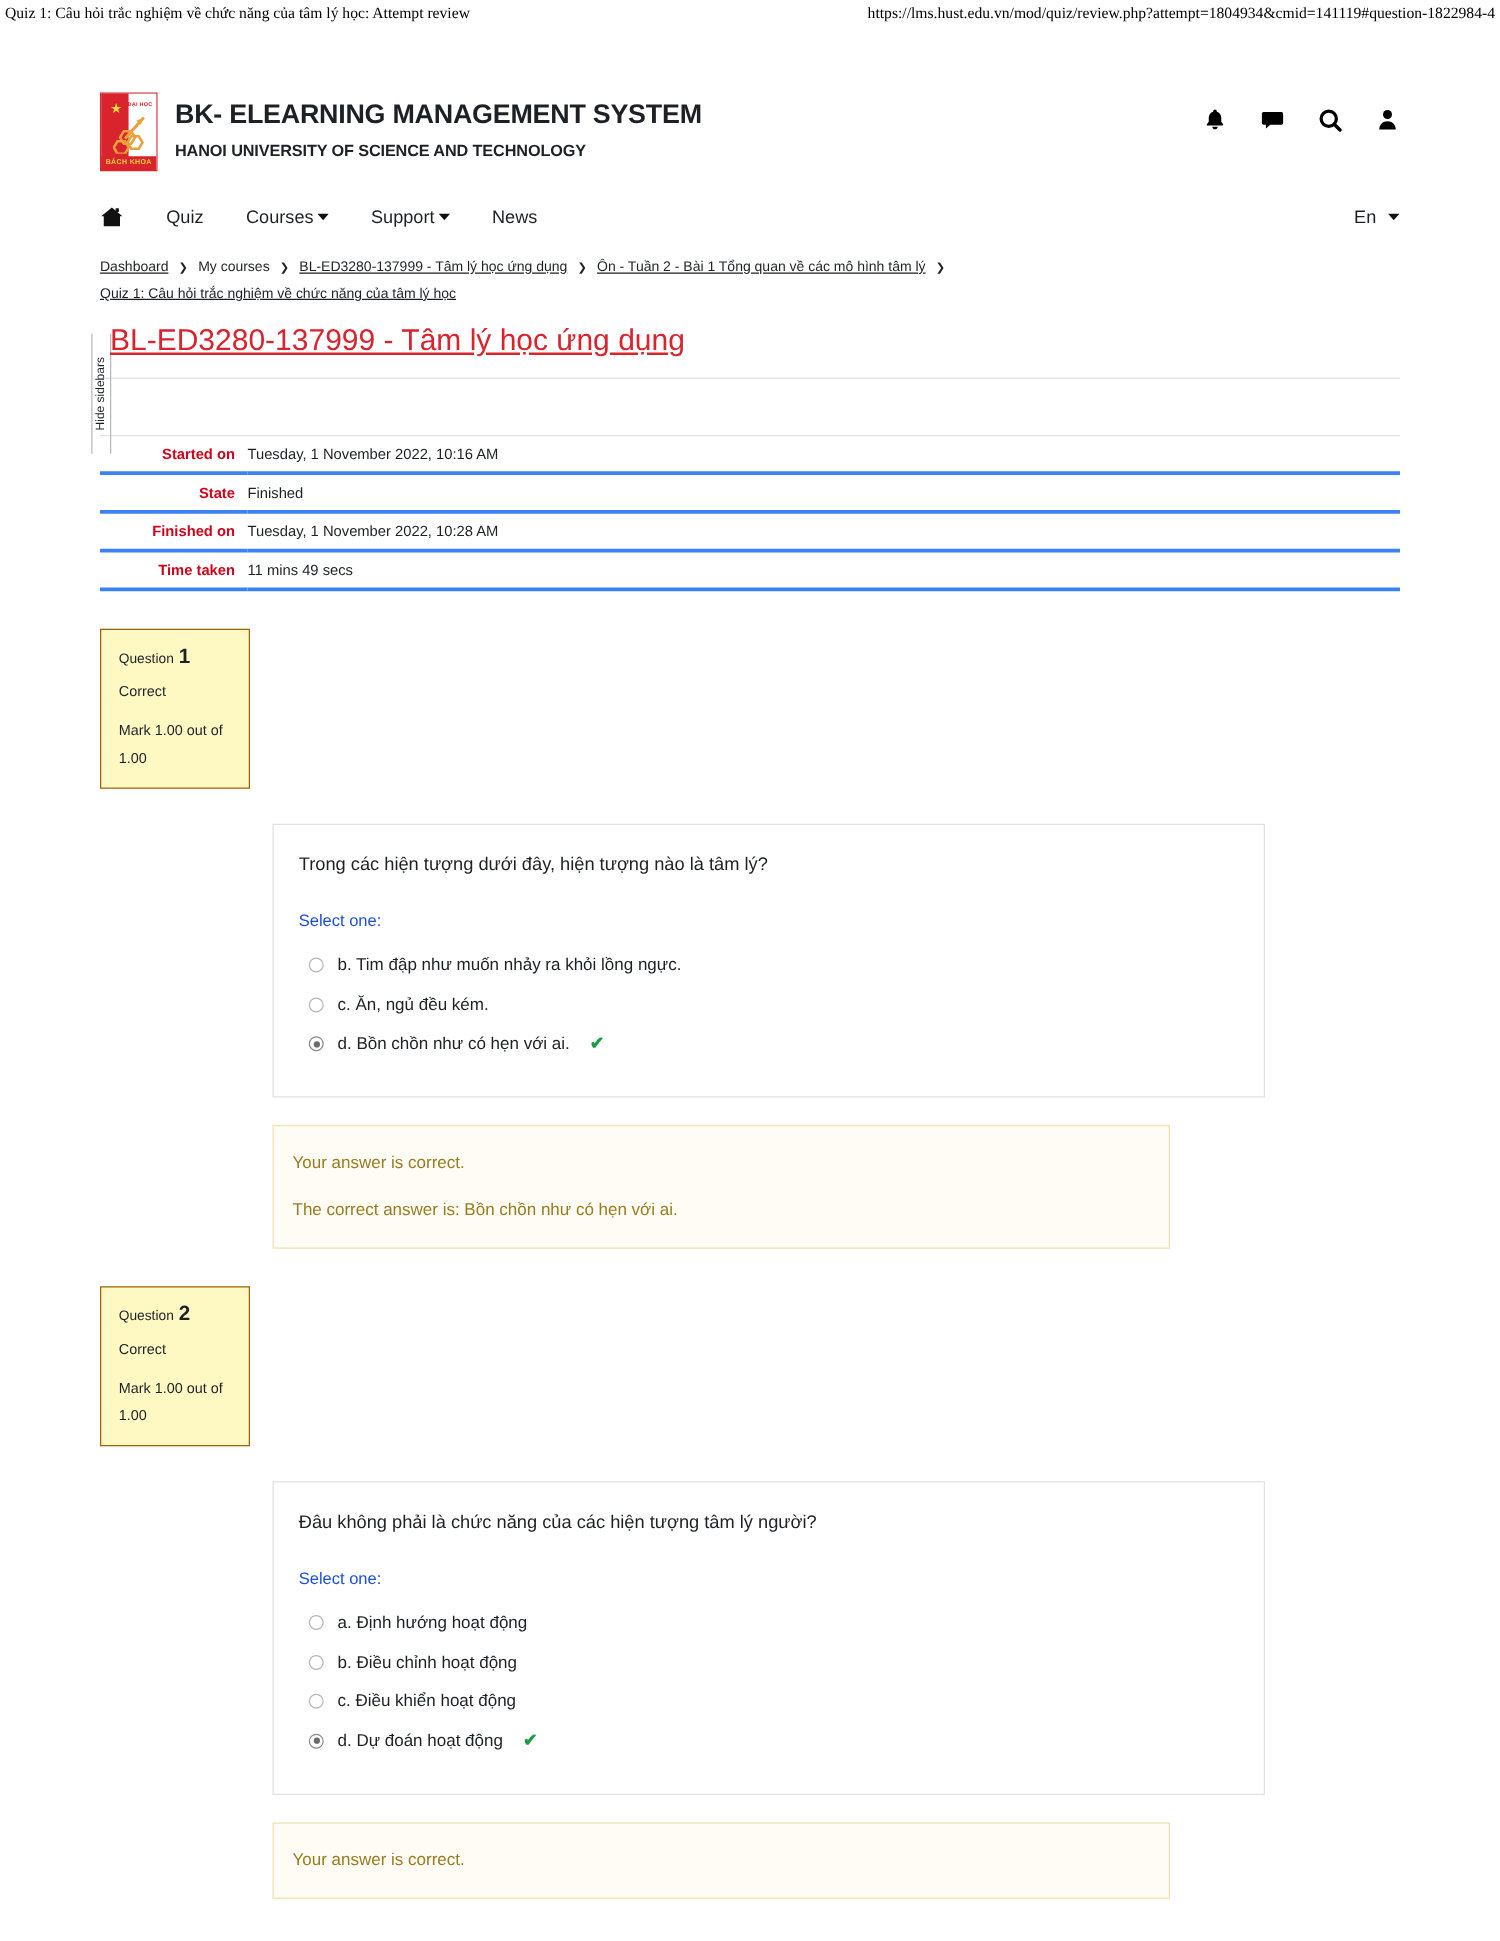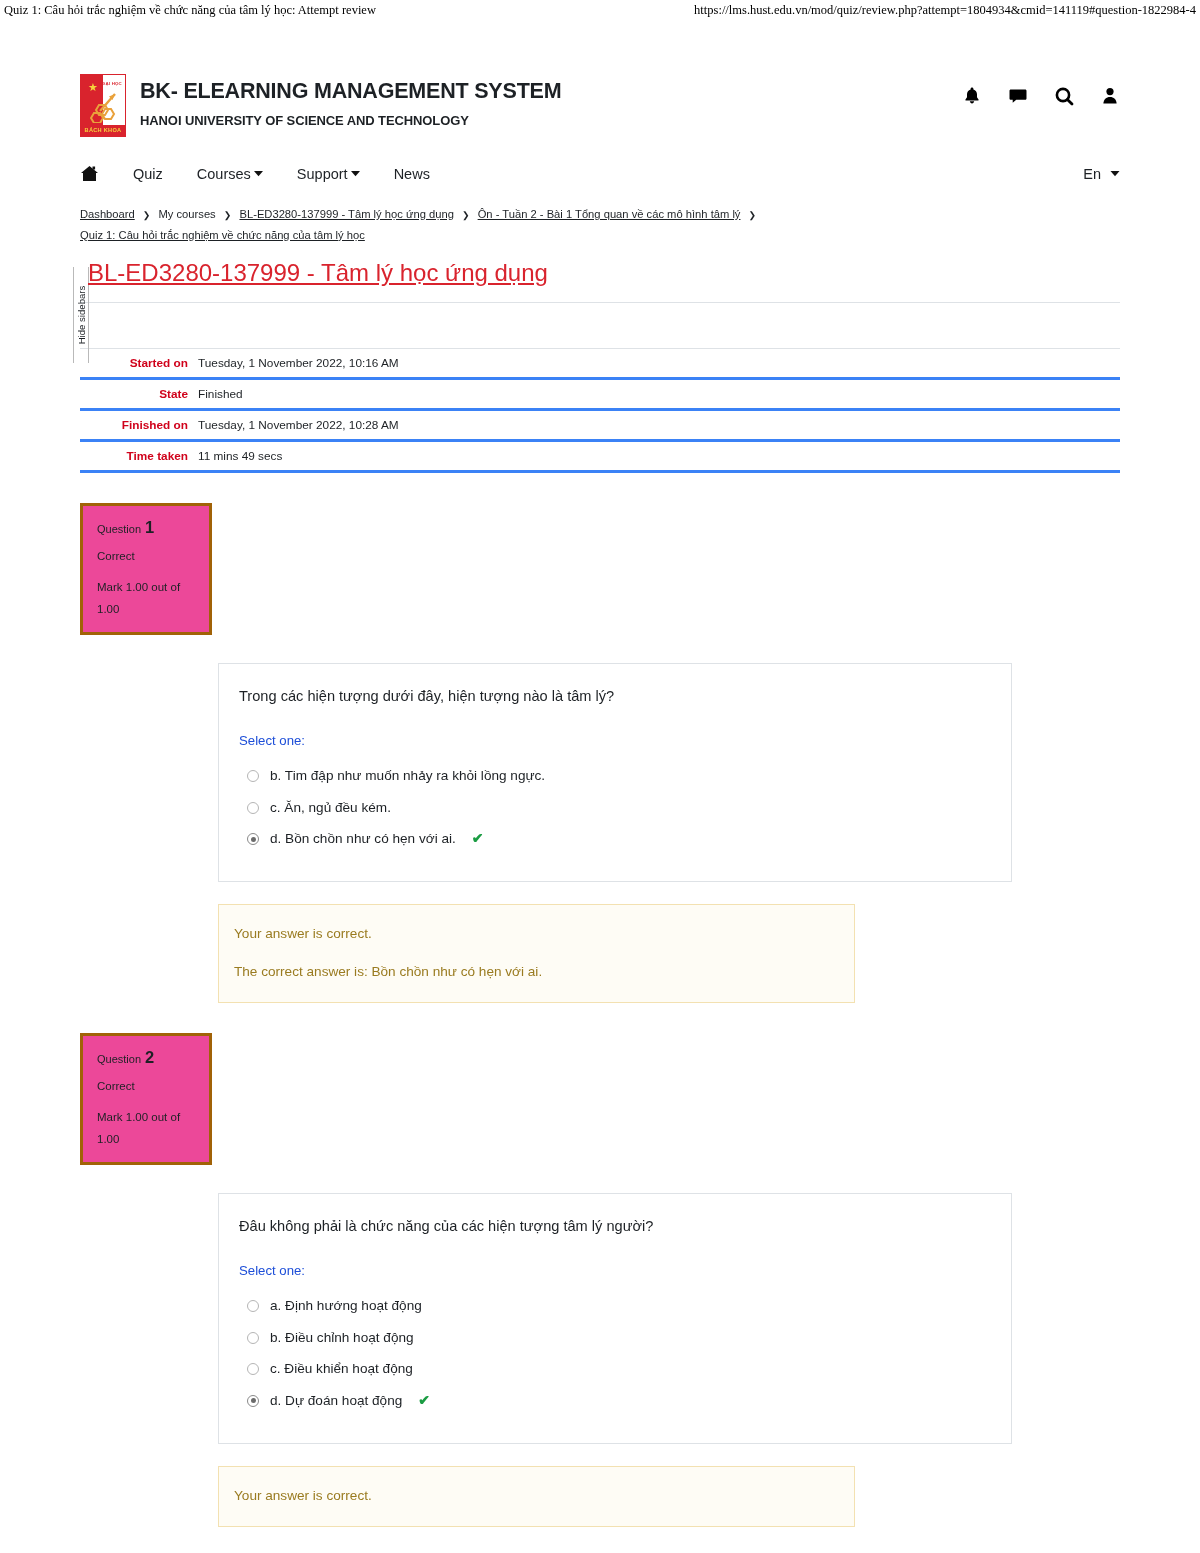--- a/index.html
+++ b/index.html
@@ -145,22 +145,22 @@
   .summary th {
     width: 118px; text-align: right; color: #d0021b;
     font-weight: bold; padding: 7px 10px 7px 0; vertical-align: middle;
     white-space: nowrap;
   }
   .summary td { padding: 7px 0; color: #1d2125; white-space: nowrap; }
 
   
   .question-block { margin-top: 30px; position: relative; }
   .qinfo {
-    width: 132px; min-height: 118px;
-    border: 3px solid #a16207; background: #ec4899;
+    width: 120px; min-height: 118px;
+    border: 1px solid #a16207; background: #fef9c3;
     padding: 12px 12px 12px 14px;
     font-size: 11.5px; color: #1d2125;
   }
   .qinfo .qno { margin-bottom: 13px; }
   .qinfo .qno .lbl { font-size: 11px; }
   .qinfo .qno .num { font-size: 16.5px; font-weight: bold; margin-left: 4px; }
   .qinfo .qstate { margin-bottom: 15px; }
   .qinfo .qmark { line-height: 1.85; }
 
   .qbody {
@@ -184,21 +184,21 @@
   .radio.checked { border-color: #8a8a8a; }
   .radio.checked::after {
     content: ""; position: absolute;
     left: 2.5px; top: 2.5px; width: 5px; height: 5px;
     border-radius: 50%; background: #6b6b6b;
   }
   .ans-label { line-height: 1.3; }
   .tick { color: #1a9c42; font-size: 14px; margin-left: 5px; font-weight: bold; }
 
   .feedback {
-    margin-top: 22px; margin-left: 138px; width: 637px;
+    margin-top: 22px; margin-left: 138px; width: 718px;
     border: 1px solid #f3e1b1; background: #fefcf5;
     padding: 20px 22px 22px 15px;
     color: #9a7b20; font-size: 13.6px;
   }
   .feedback .fb-line { line-height: 1.3; }
   .feedback .fb-line + .fb-line { margin-top: 20px; }
 </style>
 </head>
 <body>
 

